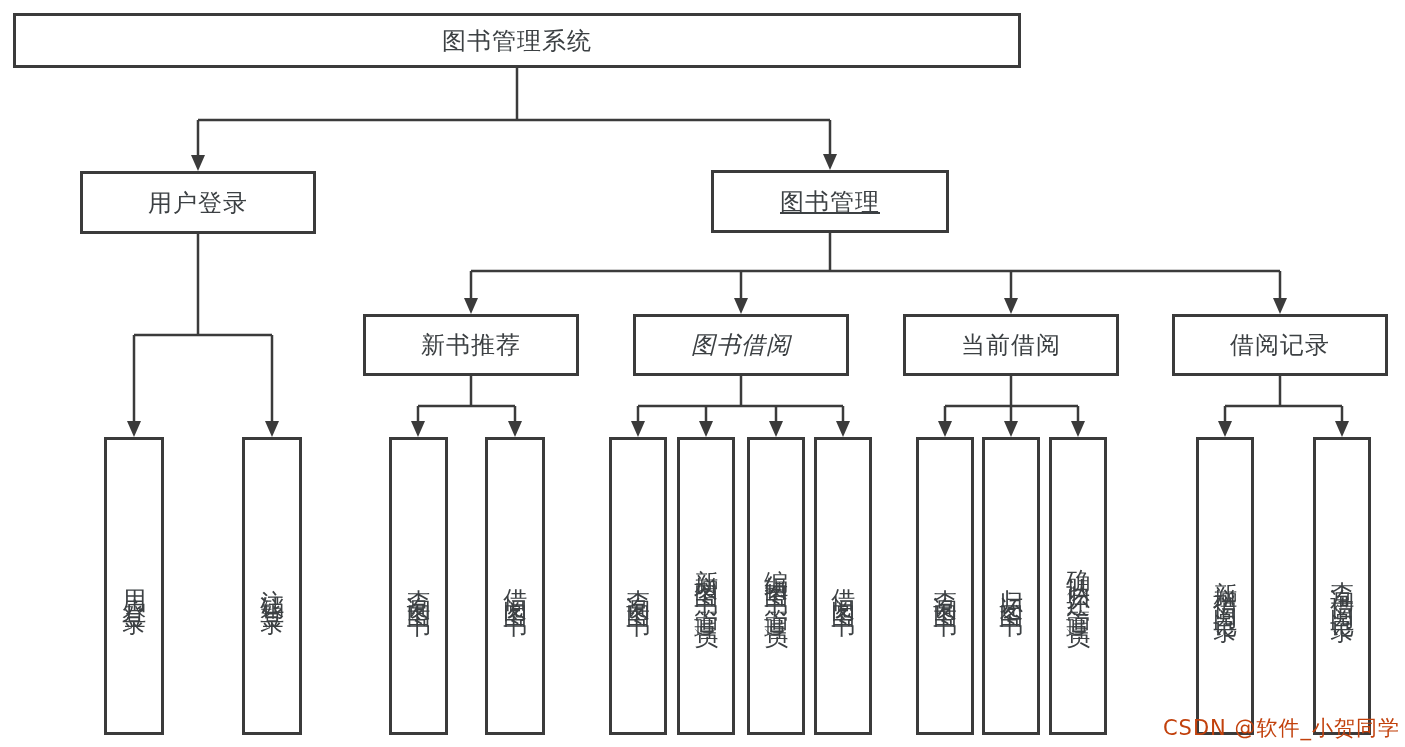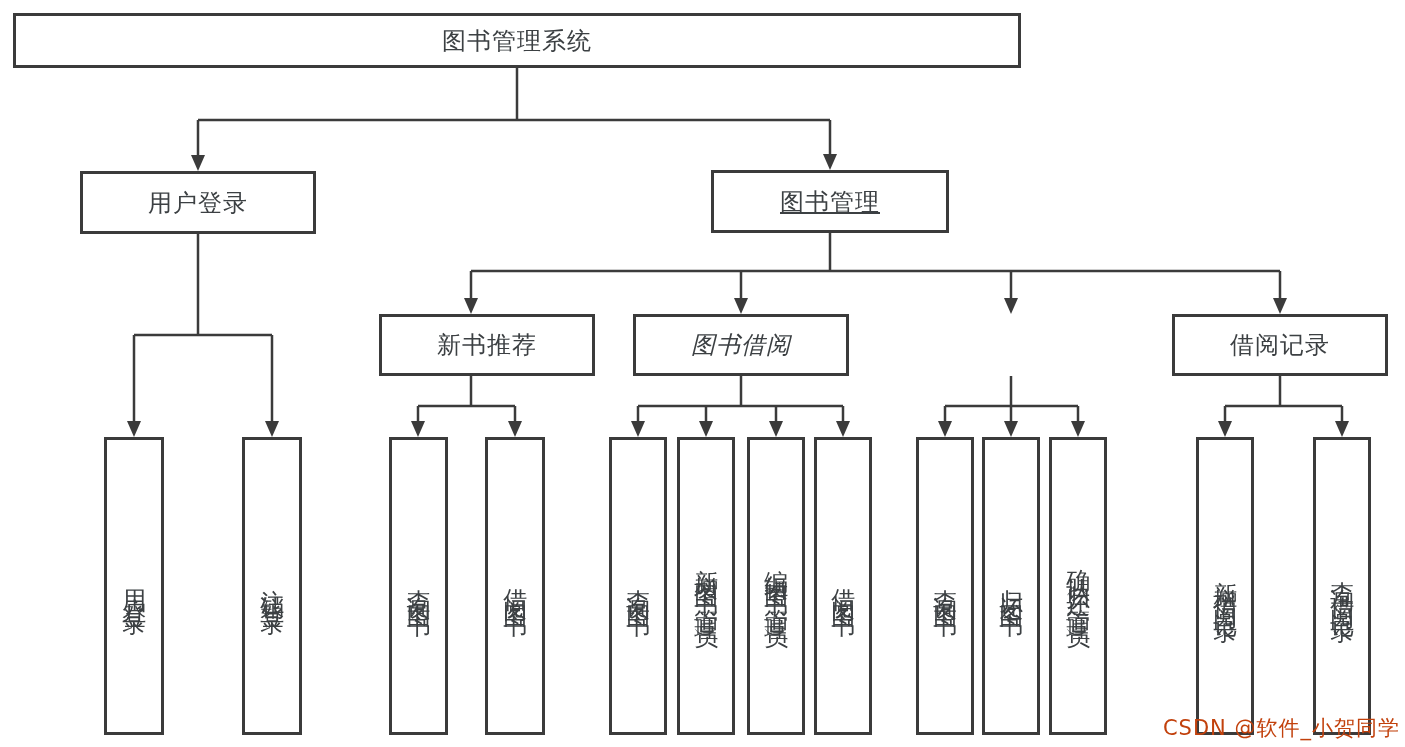--- a/index.html
+++ b/index.html
@@ -124,25 +124,28 @@
     <span>图书管理系统</span>
   </div>
 
   <div class="box hbox" style="left:80px; top:171px; width:236px; height:63px;">
     <span>用户登录</span>
   </div>
   <div class="box hbox" style="left:711px; top:170px; width:238px; height:63px;text-decoration:underline;">
     <span>图书管理</span>
   </div>
 
-  <div class="box hbox" style="left:363px; top:314px; width:216px; height:62px;margin-left:16px;">
+  <div class="box hbox" style="left:363px; top:314px; width:216px; height:62px;">
     <span>新书推荐</span>
   </div>
   <div class="box hbox" style="left:633px; top:314px; width:216px; height:62px;font-style:italic;">
     <span>图书借阅</span>
+  </div>
+  <div class="box hbox" style="left:903px; top:314px; width:216px; height:62px;">
+    <span>当前借阅</span>
   </div>
   <div class="box hbox" style="left:1172px; top:314px; width:216px; height:62px;">
     <span>借阅记录</span>
   </div>
 
   <div class="box vbox" style="left:104px; top:437px; width:60px; height:298px;">
     <span>用户登录</span>
   </div>
   <div class="box vbox" style="left:242px; top:437px; width:60px; height:298px;">
     <span>注销登录</span>

